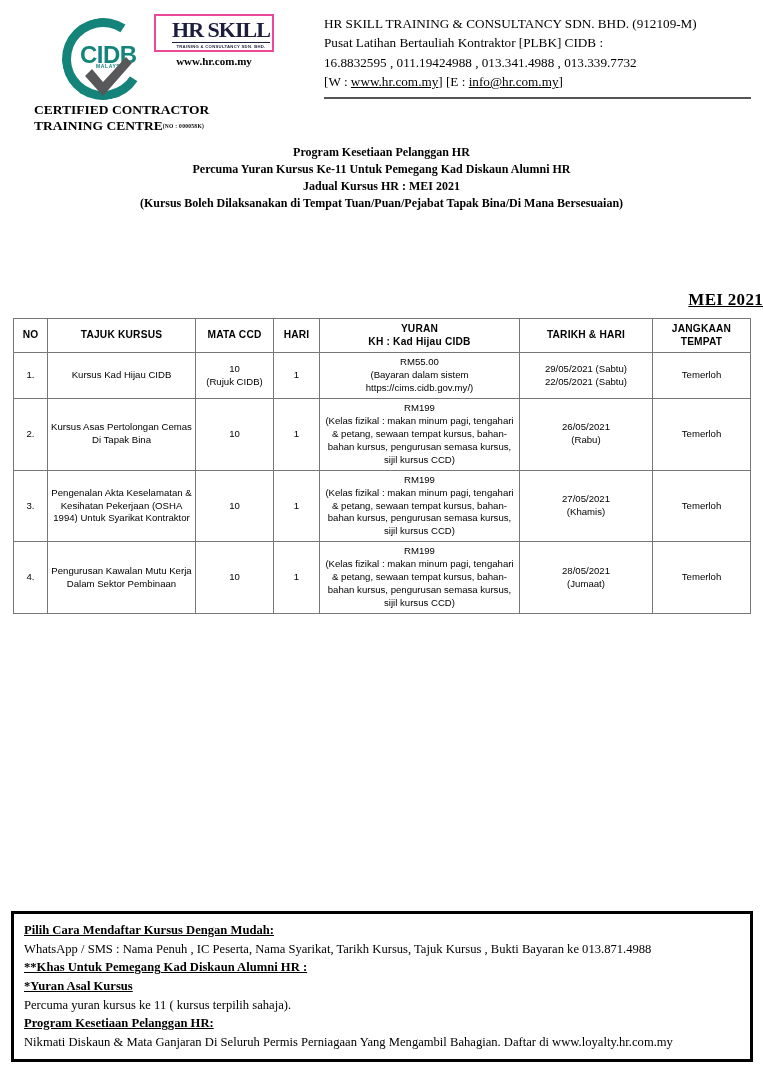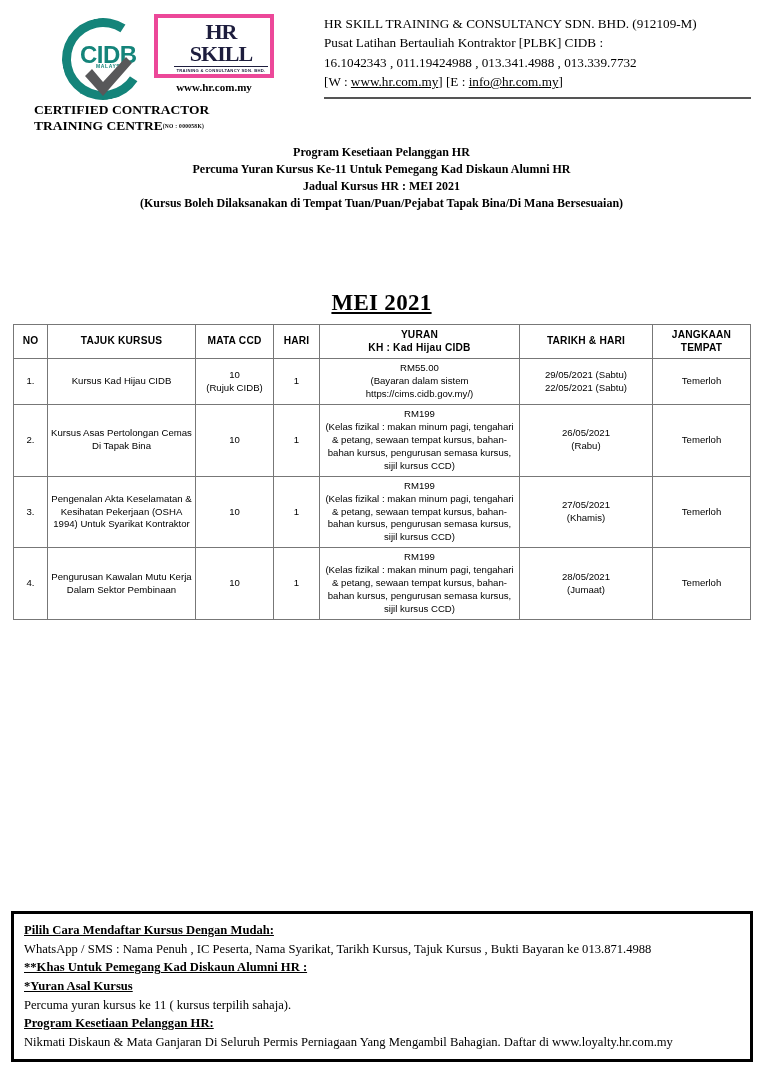--- a/index.html
+++ b/index.html
@@ -68,21 +68,21 @@
     position: absolute;
     left: 22px; top: 40px;
     width: 52px; height: 42px;
   }
   .hr-right {
     flex: 1;
     padding-left: 2px;
     padding-top: 2px;
   }
   .hrskill-logo {
-    border: 4px solid #ec4899;
+    border: 2px solid #ec4899;
     background: #ffffff;
     width: 120px;
     margin-left: 6px;
     padding: 3px 2px 1px 16px;
     text-align: center;
   }
   .hrskill-logo .big {
     font-family: "Liberation Serif", serif;
     font-weight: bold;
     font-size: 22px;
@@ -153,24 +153,24 @@
   }
   .title-block .t {
     font-family: "Liberation Serif", serif;
     font-weight: bold;
     font-size: 12px;
     line-height: 1.42;
   }
 
   
   .month-title {
-    text-align: center;
-    font-family: "Liberation Serif", serif;
-    font-weight: bold;
-    font-size: 23px;
+    text-align: right;
+    font-family: "Liberation Serif", serif;
+    font-weight: bold;
+    font-size: 17px;
     text-decoration: underline;
     margin-top: 78px;
     letter-spacing: 0.3px;
   }
 
   
   .table-wrap {
     padding: 0 13px;
     margin-top: 8px;
   }
@@ -260,21 +260,21 @@
 
     </div>
 
     <div class="cert-line">CERTIFIED CONTRACTOR</div>
     <div class="cert-line"><span>TRAINING CENTRE</span><span class="cert-no">(NO : 000058K)</span></div>
   </div>
 
   <div class="contact-block">
     <div class="line"><b>HR SKILL TRAINING &amp; CONSULTANCY SDN. BHD.</b> <span class="reg">(912109-M)</span></div>
     <div class="line">Pusat Latihan Bertauliah Kontraktor [PLBK] CIDB :</div>
-    <div class="line">16.1042343 , 011.19424988 , 013.341.4988 , 013.339.7732</div>
+    <div class="line">16.8832595 , 011.19424988 , 013.341.4988 , 013.339.7732</div>
     <div class="line"><span>[W : </span><span class="u">www.hr.com.my</span><span>] [E : </span><span class="u">info@hr.com.my</span><span>]</span></div>
     <div class="contact-rule"></div>
   </div>
 
 </div>
 
 <div class="title-block">
   <div class="t">Program Kesetiaan Pelanggan HR</div>
   <div class="t">Percuma Yuran Kursus Ke-11 Untuk Pemegang Kad Diskaun Alumni HR</div>
   <div class="t">Jadual Kursus HR : MEI 2021</div>

